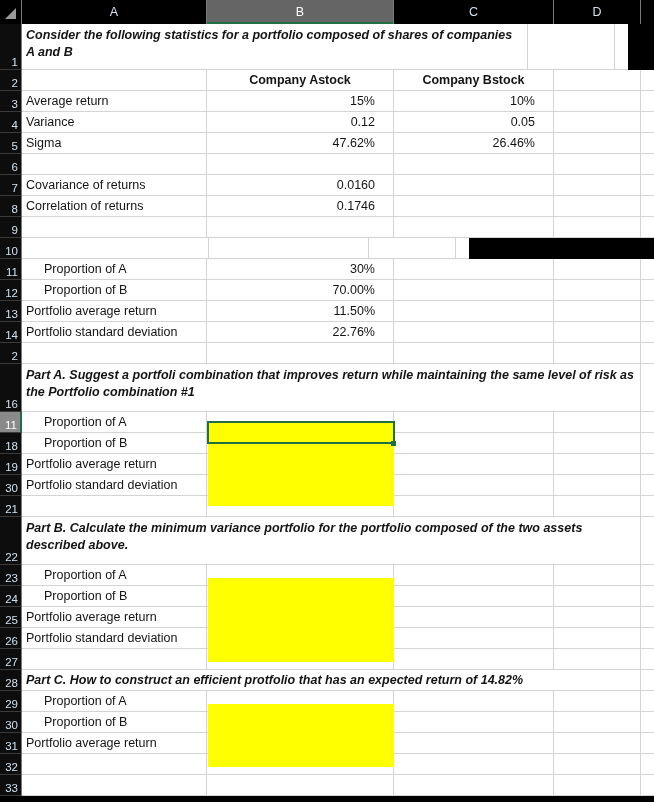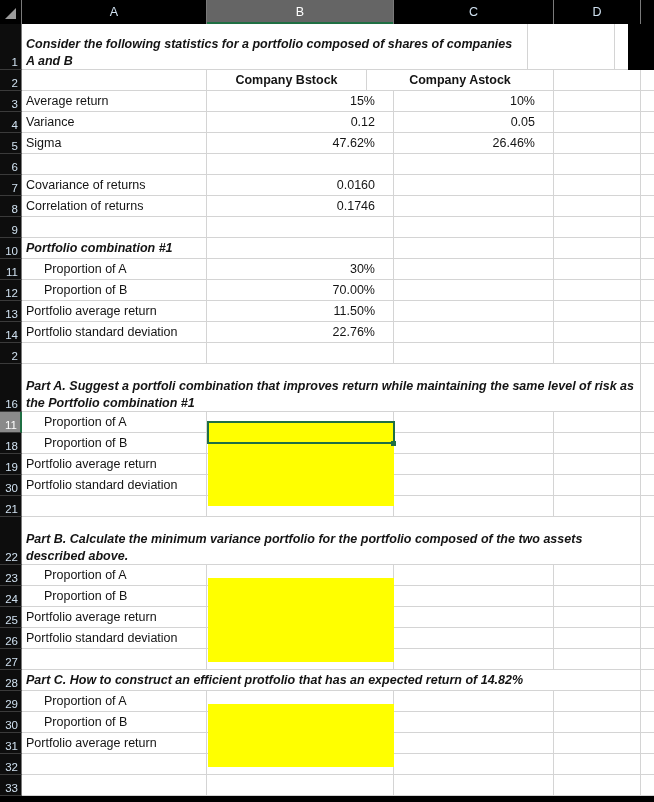--- a/index.html
+++ b/index.html
@@ -139,21 +139,21 @@
     font-size: 12.5px;
     color: #141414;
     overflow: hidden;
   }
   .merge-abcd .mtext {
     font-weight: bold;
     font-style: italic;
     line-height: 1.32;
     white-space: normal;
   }
-  .merge-wrap { align-items: flex-end; padding-top: 17px; }
+  .merge-wrap { align-items: flex-start; padding-top: 3px; }
 
   
   .yblock {
     position: absolute;
     background: #ffff00;
     z-index: 3;
     pointer-events: auto;
   }
   .active-cell {
     position: absolute;
@@ -191,22 +191,22 @@
       <div class="merge-abcd merge-wrap" style="flex:0 0 506px;width:506px">
         <span class="mtext">Consider the following statistics for a portfolio composed of shares of companies A and B</span>
       </div>
       <div class="cell c-d"></div>
       <div class="cell c-e"></div>
     </div>
 
     <div class="row" style="height:21px">
       <div class="rh">2</div>
       <div class="cell c-a"></div>
+      <div class="cell c-b ctr">Company Astock</div>
       <div class="cell c-c ctr">Company Bstock</div>
-      <div class="cell c-b ctr">Company Astock</div>
       <div class="cell c-d"></div>
       <div class="cell c-e"></div>
     </div>
 
     <div class="row" style="height:21px">
       <div class="rh">3</div>
       <div class="cell c-a">Average return</div>
       <div class="cell c-b num">15%</div>
       <div class="cell c-c num">10%</div>
       <div class="cell c-d"></div>
@@ -262,21 +262,20 @@
       <div class="rh">9</div>
       <div class="cell c-a"></div>
       <div class="cell c-b"></div>
       <div class="cell c-c"></div>
       <div class="cell c-d"></div>
       <div class="cell c-e"></div>
     </div>
 
     <div class="row" style="height:21px">
       <div class="rh">10</div>
-      <div class="cell c-a bi">Portfolio combination #1</div>
       <div class="cell c-b"></div>
       <div class="cell c-c"></div>
       <div class="cell c-d"></div>
       <div class="cell c-e"></div>
     </div>
 
     <div class="row" style="height:21px">
       <div class="rh">11</div>
       <div class="cell c-a indent">Proportion of A</div>
       <div class="cell c-b num">30%</div>

